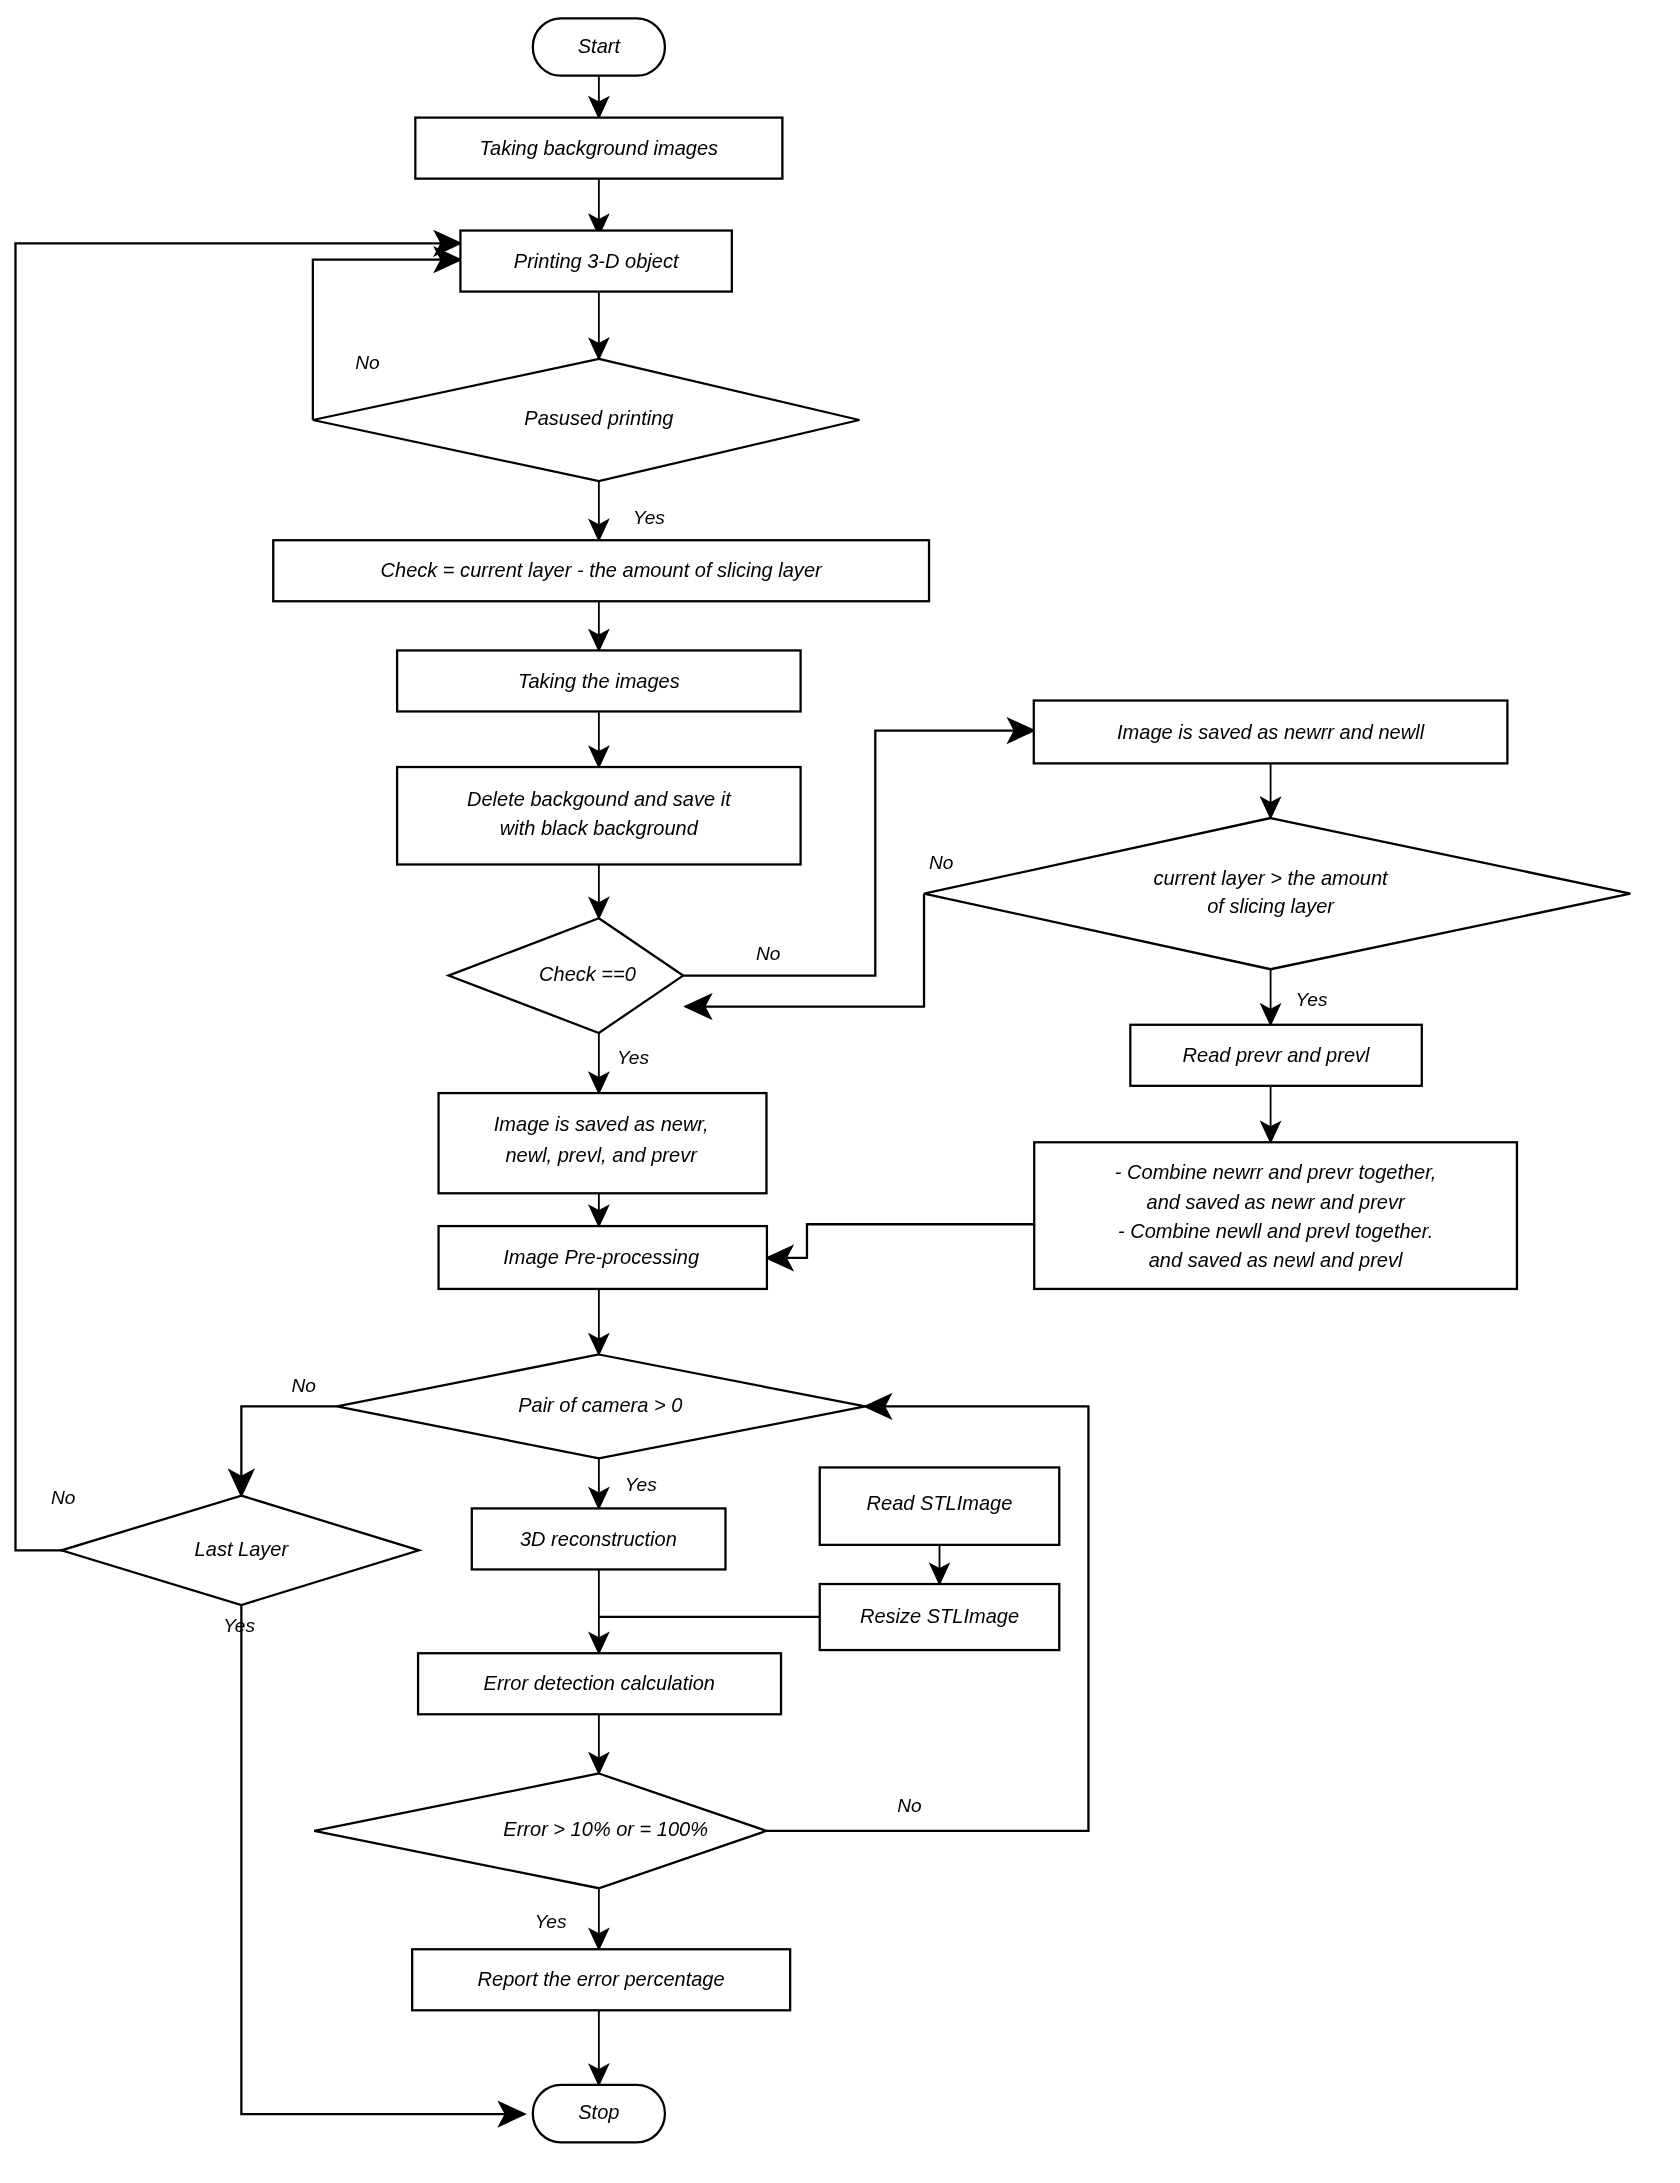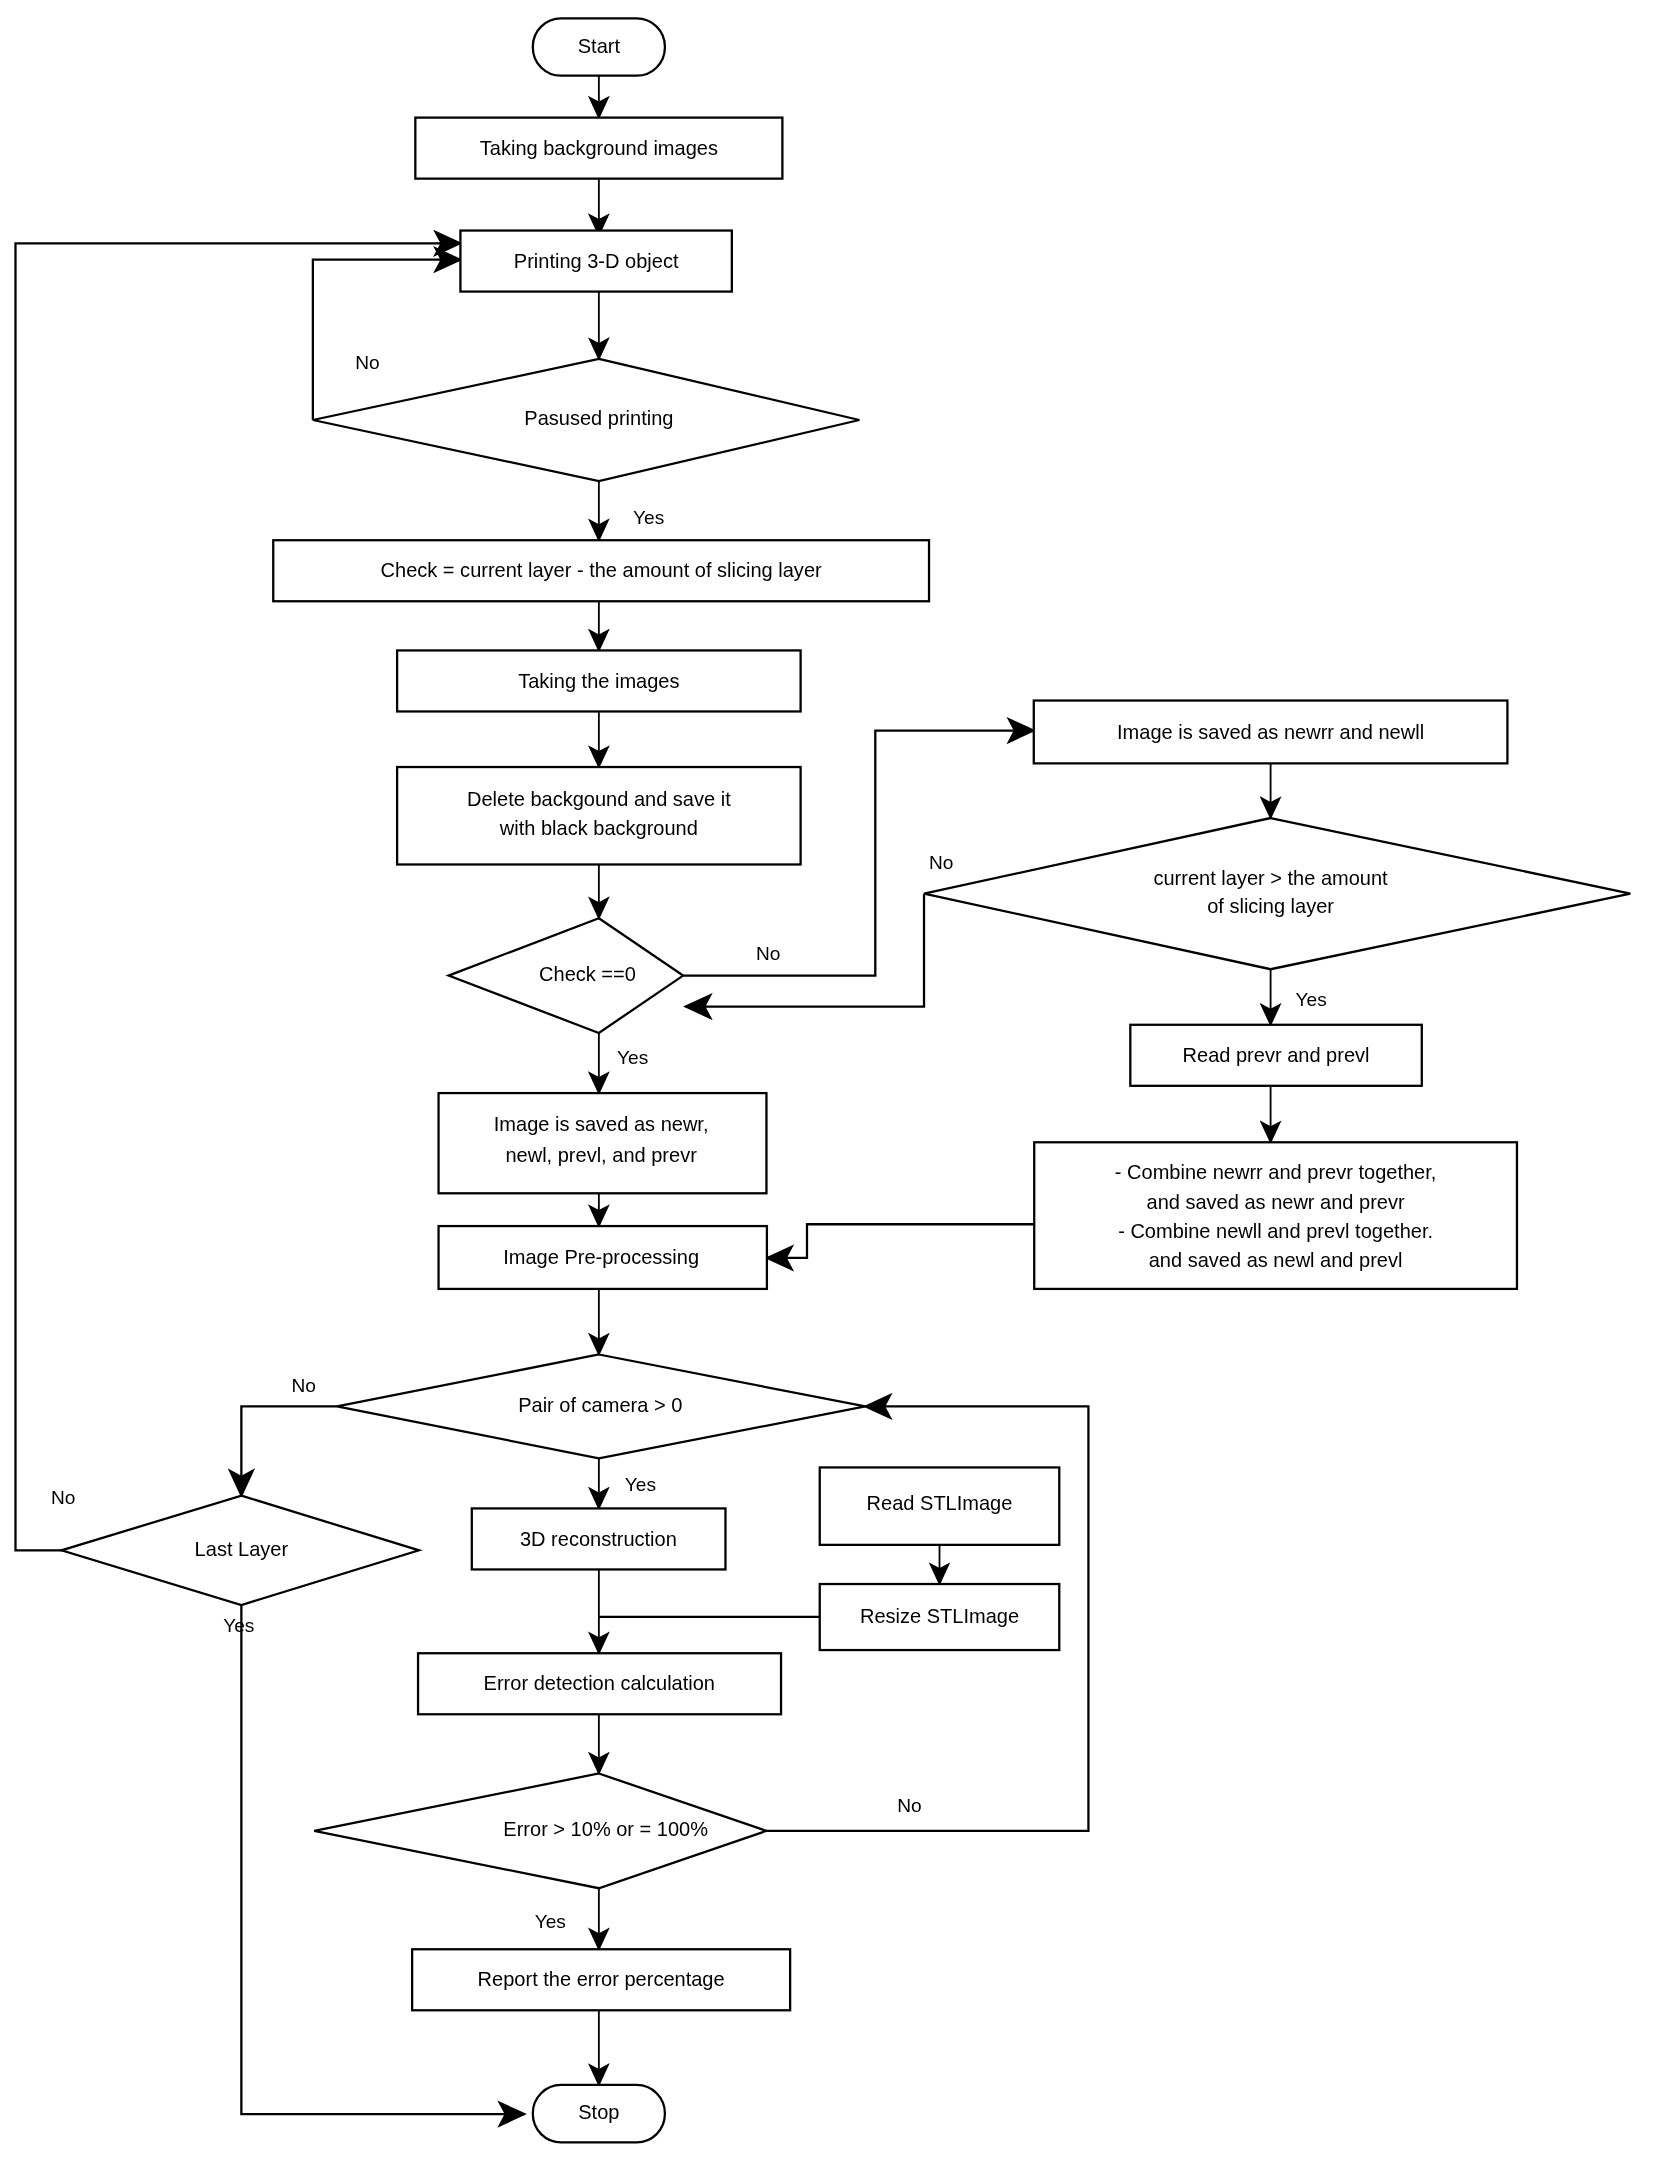--- a/index.html
+++ b/index.html
@@ -1,20 +1,21 @@
 <!DOCTYPE html>
 <html style="font-size:7.3px"><head>
 <meta charset="utf-8">
 <style>
   html,body{margin:0;padding:0;background:#ffffff;}
   #root{
     position:relative;
     width:1680px;height:2183px;
     background:#ffffff;
     font-family:"Liberation Sans", sans-serif;
+    font-style:italic;
   }
   svg{display:block;position:absolute;top:0;left:0;}
   .node-text{
     font-family:"Liberation Sans", sans-serif;
     font-size:44px;
     fill:#000000;
     text-anchor:middle;
     dominant-baseline:middle;
   }
   .edge-label{

